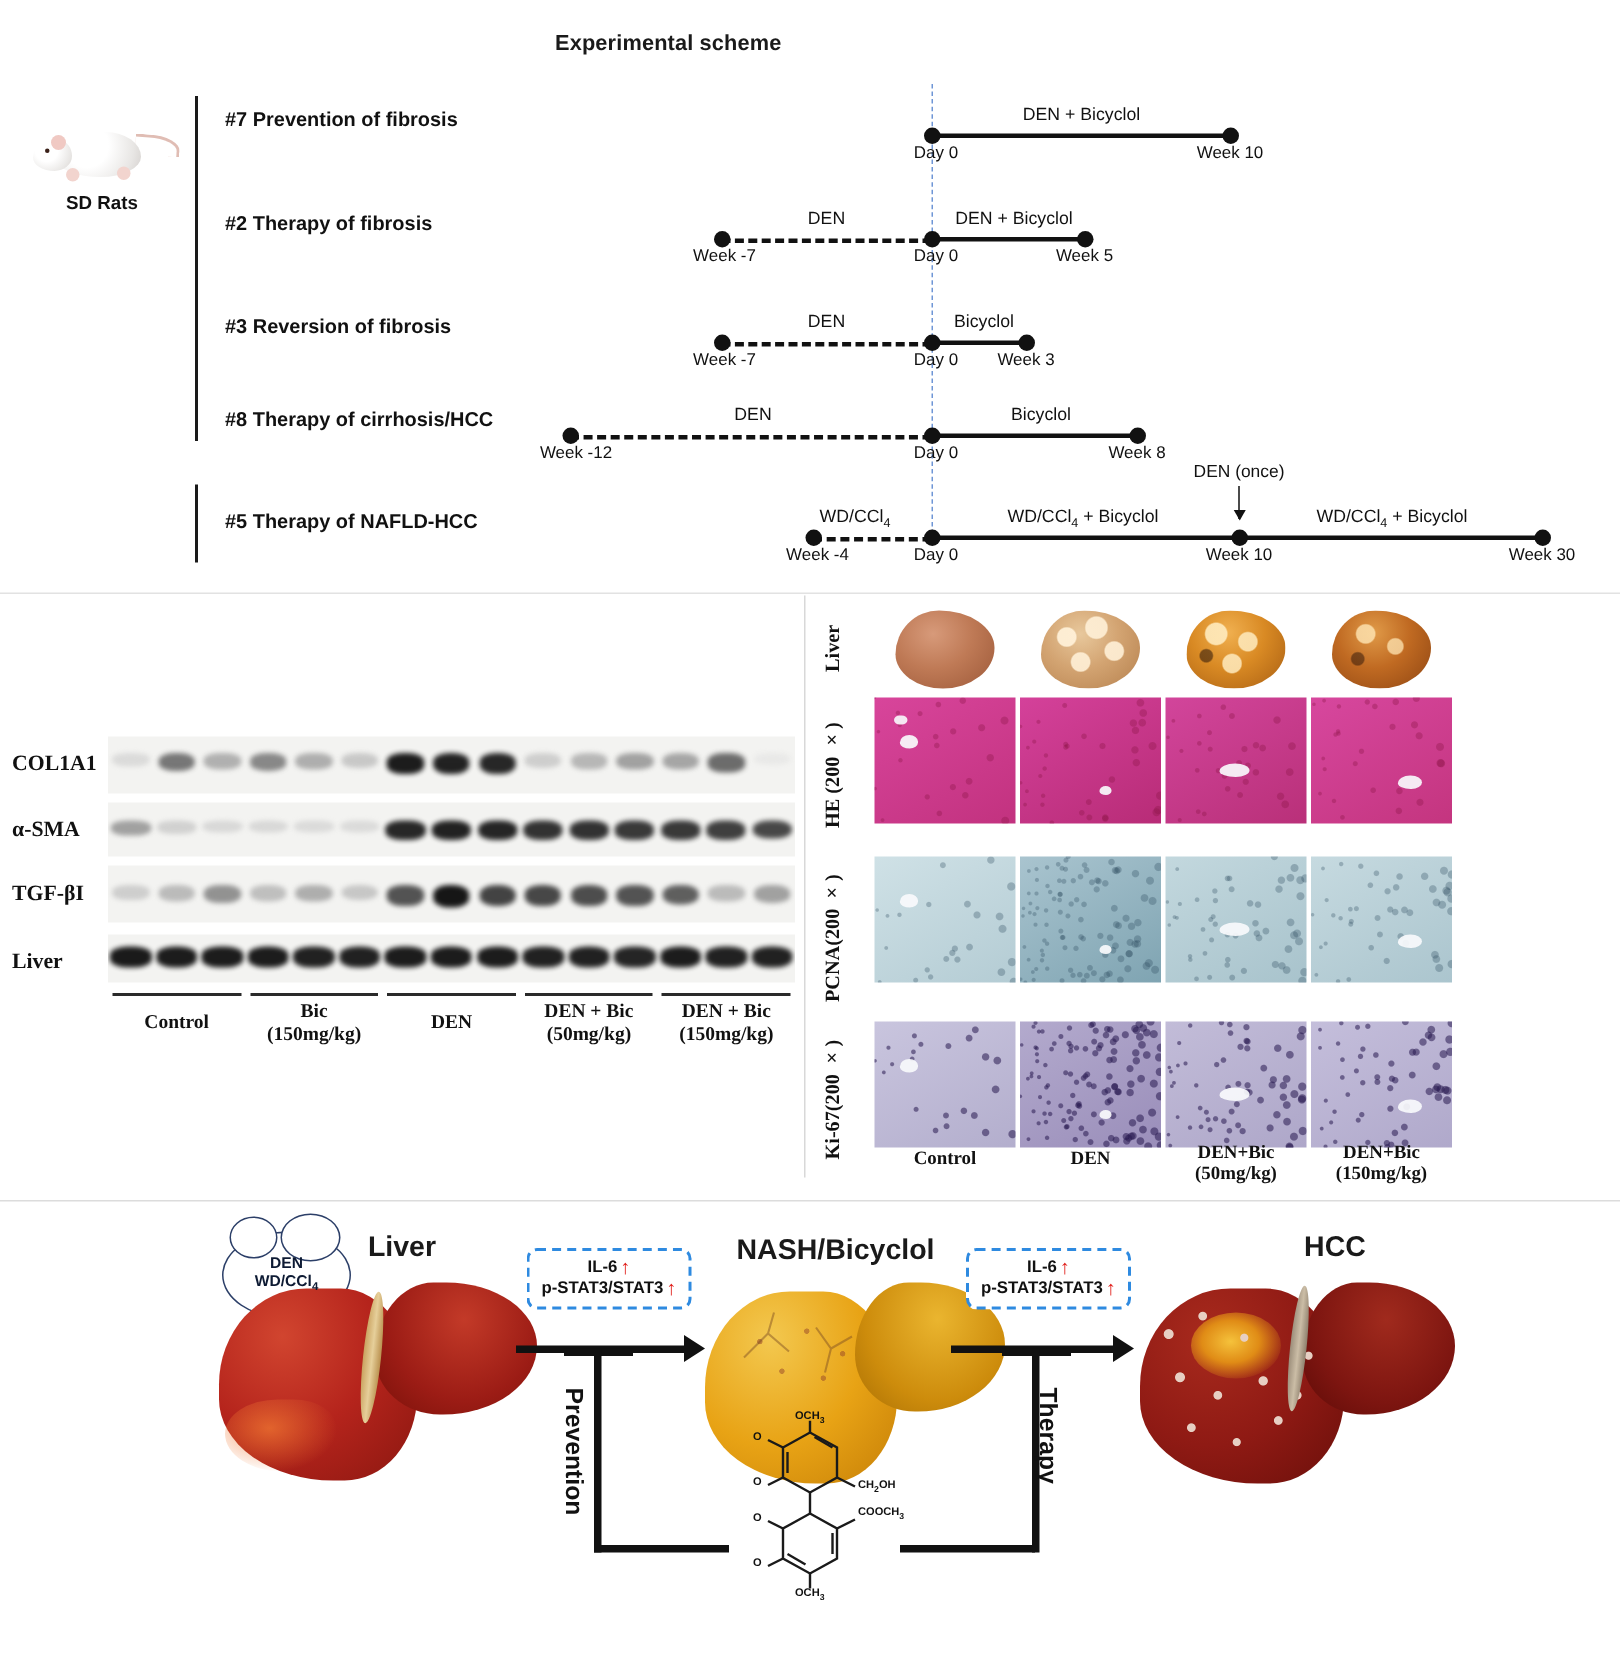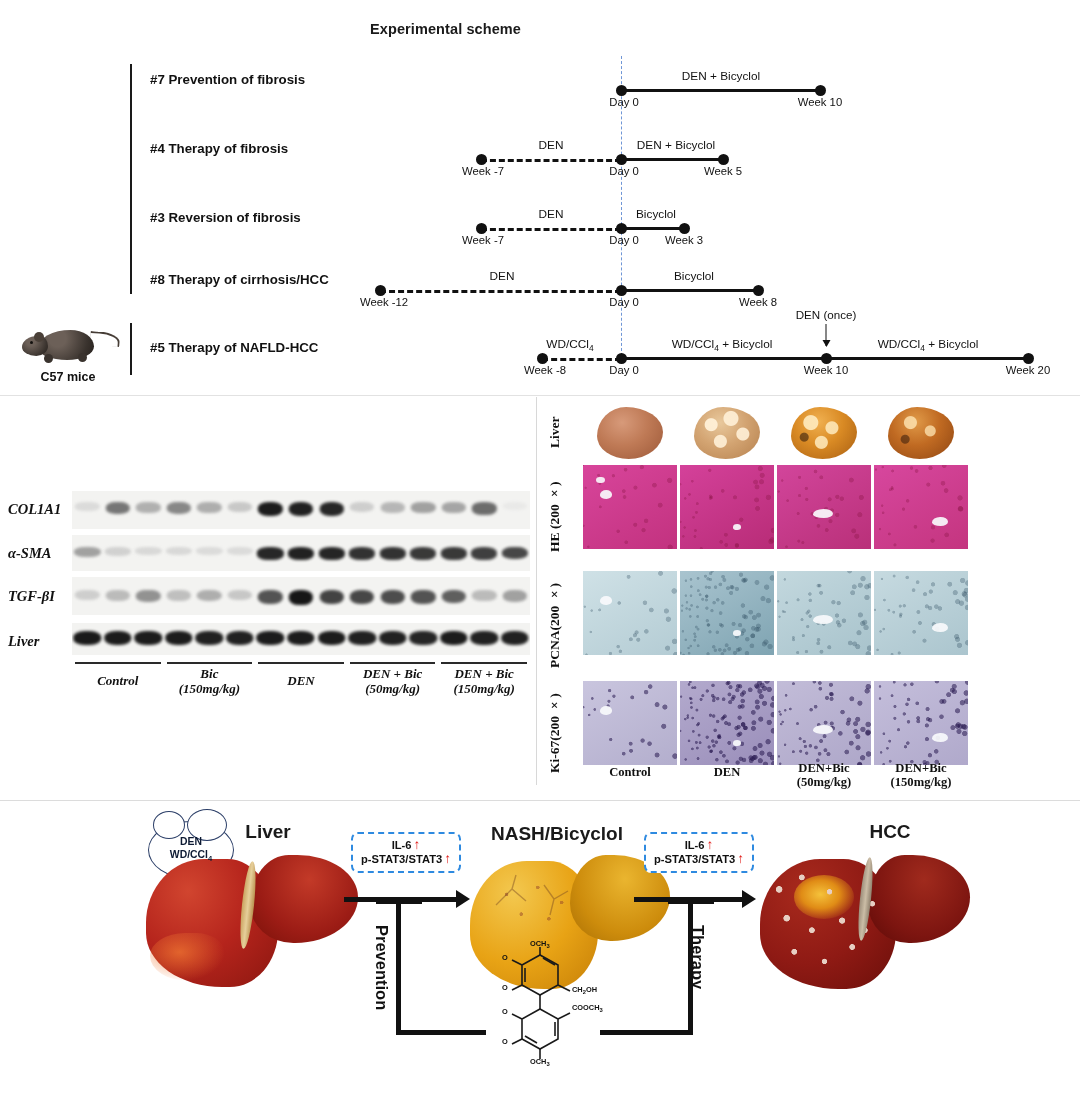--- a/index.html
+++ b/index.html
@@ -122,21 +122,20 @@
   #den-once-arrow::after {
     content: ""; position: absolute; left: -4.2px; bottom: -1px;
     border-left: 4.6px solid transparent; border-right: 4.6px solid transparent;
     border-top: 7px solid #111;
   }
 
   
   #panel-blot {
     position: absolute; left: 0; top: 397px; width: 537px; height: 388px;
     border-right: 1px solid #d8d8d8;
-    font-style: italic;
   }
   .blot-label {
     position: absolute; left: 8px;
     font-family: "Liberation Serif", serif;
     font-size: 14.5px; font-weight: bold; color: #111; white-space: nowrap;
   }
   .blot-strip {
     position: absolute; left: 72px; width: 458px;
     background: #f3f3f1; overflow: hidden;
   }
@@ -241,50 +240,50 @@
 </head>
 <body>
 
 <div id="panel-scheme">
 
   <div id="scheme-title">Experimental scheme</div>
 
   <div class="group-rule" id="rule-rats"></div>
   <div class="group-rule" id="rule-mice"></div>
 
-
-  <div class="animal-wrap" id="mice-wrap">
-    <div class="rodent" id="mouse">
+  <div class="animal-wrap" id="rat-wrap">
+    <div class="rodent" id="rat">
       <span class="tail"></span>
       <span class="body"></span>
       <span class="head"></span>
       <span class="ear"></span>
       <span class="eye"></span>
       <span class="leg" style="left:30px;top:34px;"></span>
       <span class="leg" style="left:64px;top:33px;"></span>
     </div>
-    <div class="animal-label">C57 mice</div>
-  </div>
+    <div class="animal-label">SD Rats</div>
+  </div>
+
 
   <div id="day0-line"></div>
 
   <div class="study-row" style="top:62px;">
     <div class="study-label">#7 Prevention of fibrosis</div>
     <div class="tl">
       <div class="seg-solid" style="left:621px;width:199px;"></div>
       <div class="node" style="left:621px;"></div>
       <div class="node" style="left:820px;"></div>
       <div class="tl-above" style="left:721px;">DEN + Bicyclol</div>
       <div class="tl-below" style="left:624px;">Day 0</div>
       <div class="tl-below" style="left:820px;">Week 10</div>
     </div>
   </div>
 
   <div class="study-row" style="top:131px;">
-    <div class="study-label">#4 Therapy of fibrosis</div>
+    <div class="study-label">#2 Therapy of fibrosis</div>
     <div class="tl">
       <div class="seg-dashed" style="left:481px;width:140px;"></div>
       <div class="seg-solid" style="left:621px;width:102px;"></div>
       <div class="node" style="left:481px;"></div>
       <div class="node" style="left:621px;"></div>
       <div class="node" style="left:723px;"></div>
       <div class="tl-above" style="left:551px;">DEN</div>
       <div class="tl-above" style="left:676px;">DEN + Bicyclol</div>
       <div class="tl-below" style="left:483px;">Week -7</div>
       <div class="tl-below" style="left:624px;">Day 0</div>
@@ -329,24 +328,24 @@
     <div class="tl">
       <div class="seg-dashed" style="left:542px;width:79px;"></div>
       <div class="seg-solid" style="left:621px;width:407px;"></div>
       <div class="node" style="left:542px;"></div>
       <div class="node" style="left:621px;"></div>
       <div class="node" style="left:826px;"></div>
       <div class="node" style="left:1028px;"></div>
       <div class="tl-above" style="left:570px;">WD/CCl<sub>4</sub></div>
       <div class="tl-above" style="left:722px;">WD/CCl<sub>4</sub> + Bicyclol</div>
       <div class="tl-above" style="left:928px;">WD/CCl<sub>4</sub> + Bicyclol</div>
-      <div class="tl-below" style="left:545px;">Week -8</div>
+      <div class="tl-below" style="left:545px;">Week -4</div>
       <div class="tl-below" style="left:624px;">Day 0</div>
       <div class="tl-below" style="left:826px;">Week 10</div>
-      <div class="tl-below" style="left:1028px;">Week 20</div>
+      <div class="tl-below" style="left:1028px;">Week 30</div>
     </div>
   </div>
 
   <div id="den-once-label">DEN (once)</div>
   <div id="den-once-arrow"></div>
 
 </div>
 
 <div id="panel-blot">
   <div class="blot-label" style="top:104px;">COL1A1</div>

